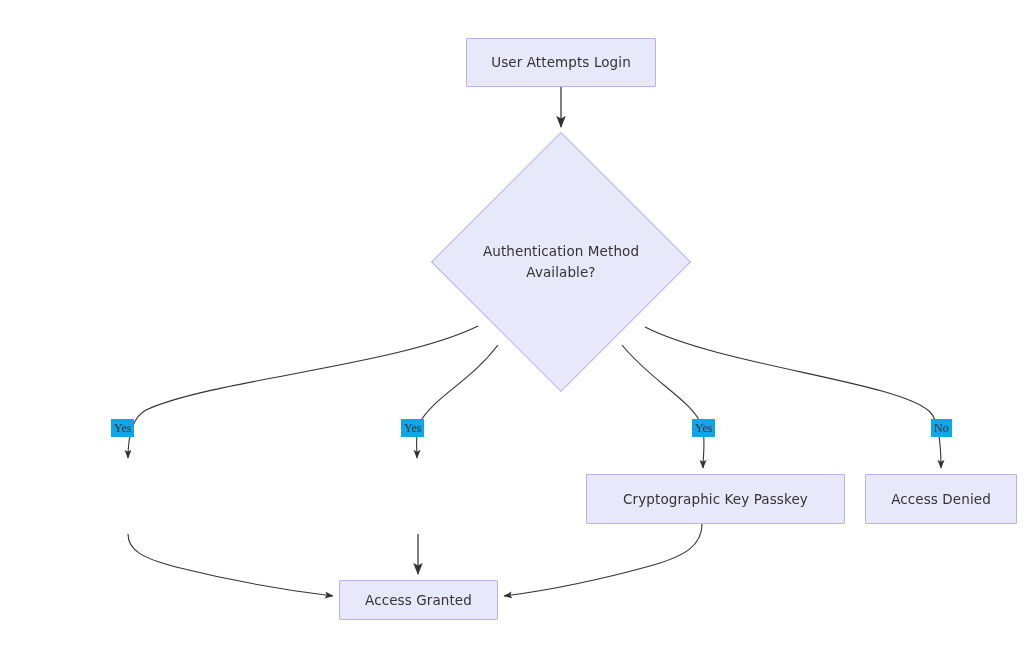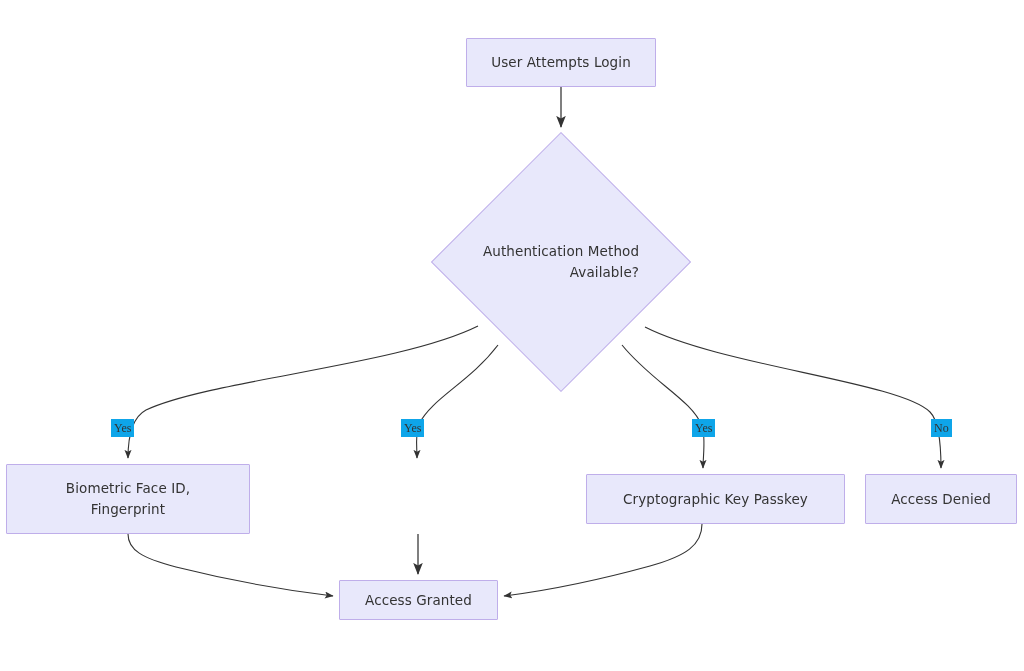--- a/index.html
+++ b/index.html
@@ -64,21 +64,20 @@
     margin-top: -92px;
     background: #e8e8fb;
     border: 1.2px solid #bfaeea;
     transform: rotate(45deg);
     box-sizing: border-box;
   }
   .diamond-text {
     position: relative;
     z-index: 2;
     white-space: pre-line;
-    text-align: right;
   }
   .edge-label {
     position: absolute;
     background: #0ea5e9;
     color: #333333;
     font-size: 12px;
     line-height: 16px;
     padding: 1px 3px;
     white-space: nowrap;
     font-family: Liberation Serif, serif;
@@ -116,24 +115,20 @@
   <div class="node node-rect" style="left:466px; top:38px; width:190px; height:49px;">
     <span class="node-label">User Attempts Login</span>
   </div>
 
   <div class="node node-diamond" style="left:431px; top:131px; width:260px; height:262px;">
     <div class="diamond-shape"></div>
     <span class="node-label diamond-text">Authentication Method
 Available?</span>
   </div>
 
-  <div class="node node-rect" style="left:6px; top:464px; width:244px; height:70px;">
-    <span class="node-label">Biometric Face ID,
-Fingerprint</span>
-  </div>
 
 
   <div class="node node-rect" style="left:586px; top:474px; width:259px; height:50px;">
     <span class="node-label">Cryptographic Key Passkey</span>
   </div>
 
   <div class="node node-rect" style="left:865px; top:474px; width:152px; height:50px;">
     <span class="node-label">Access Denied</span>
   </div>
 

